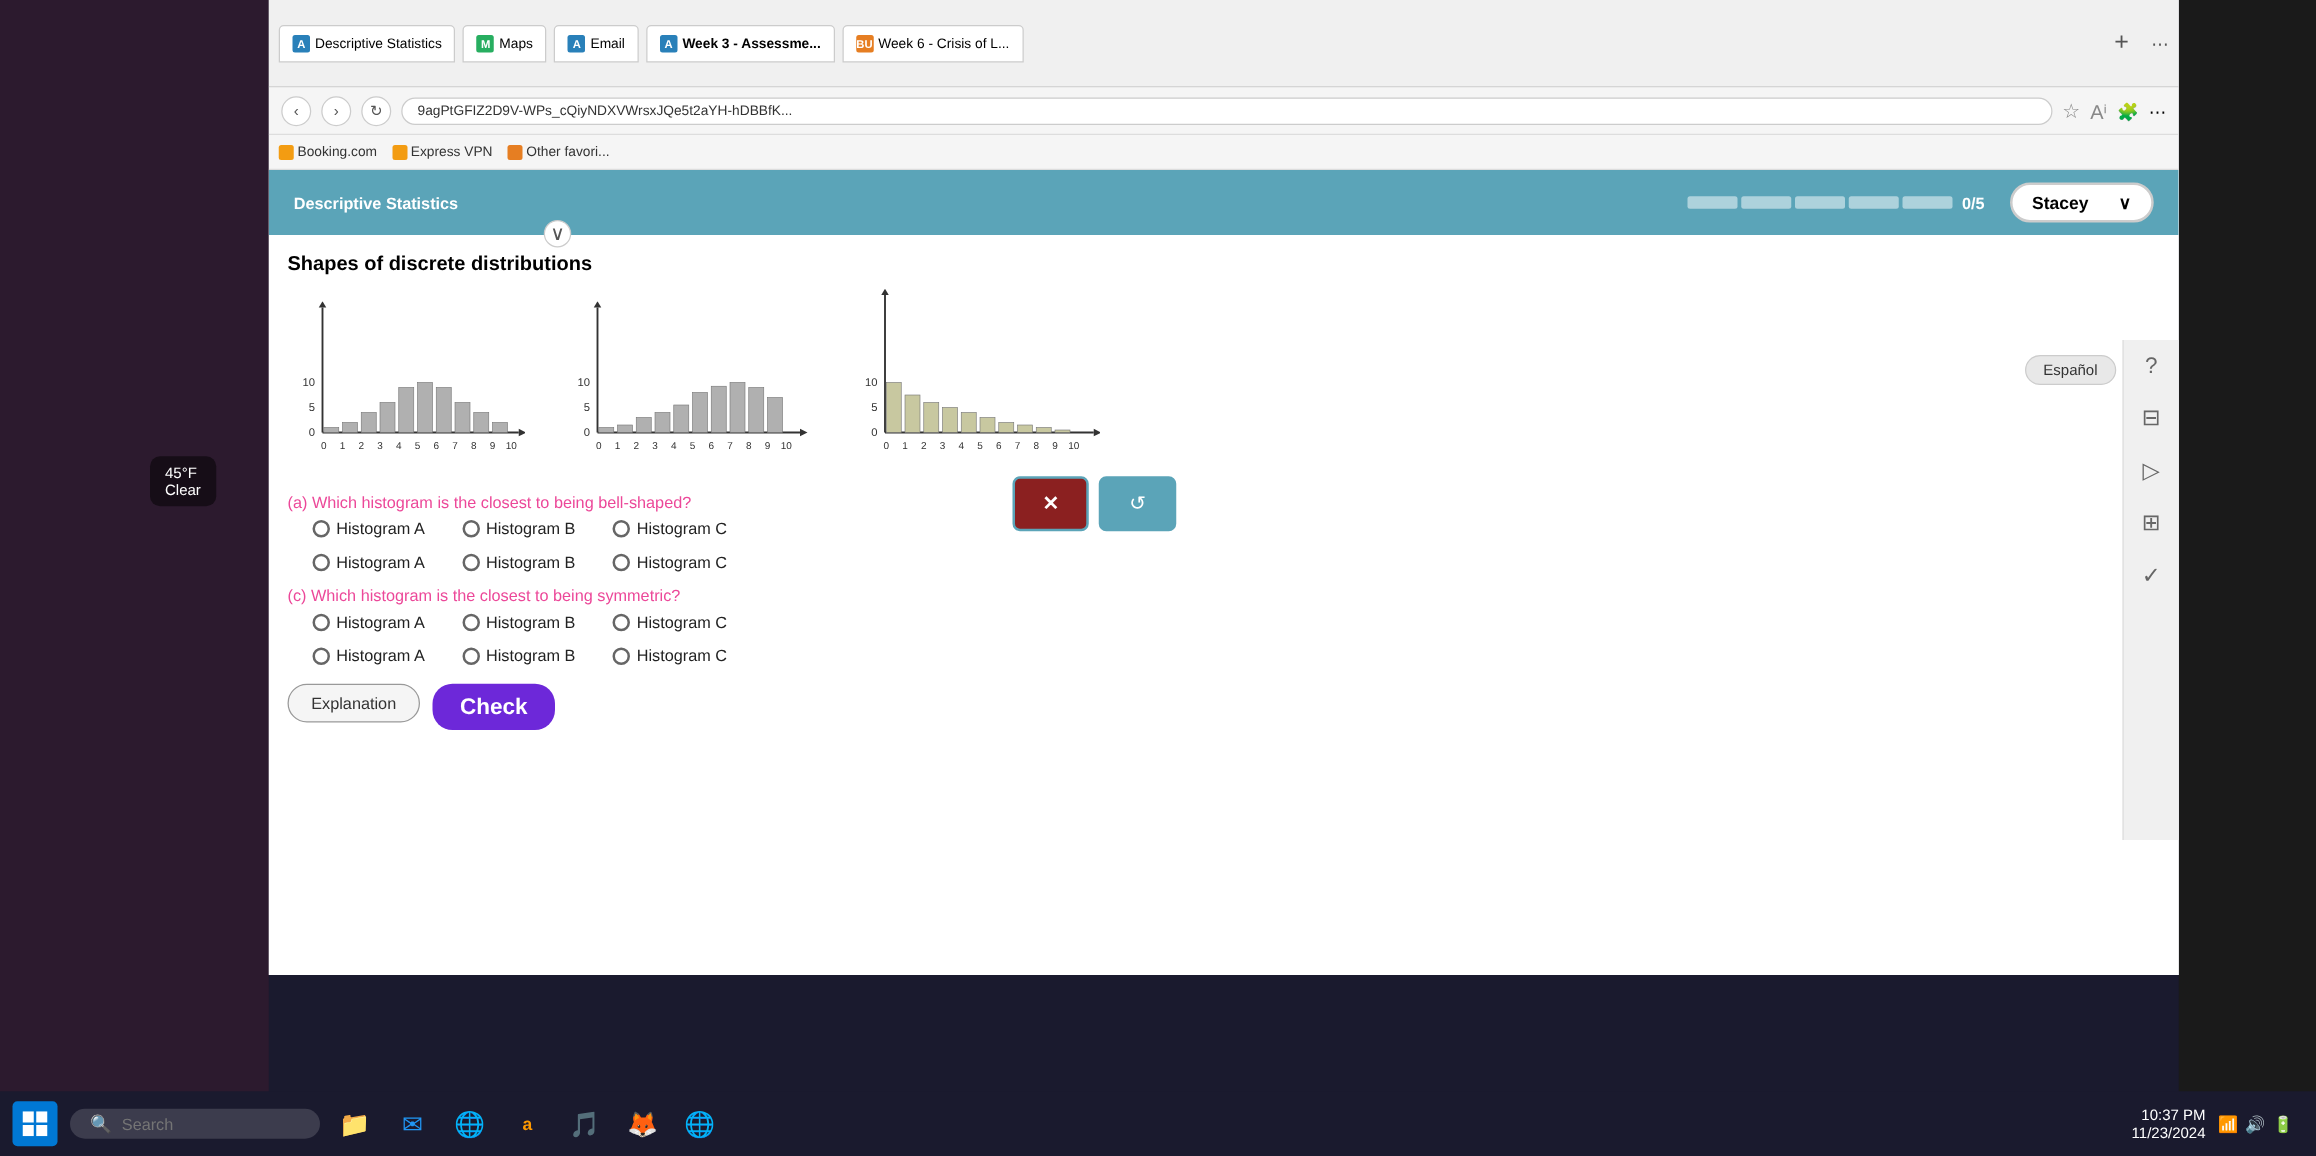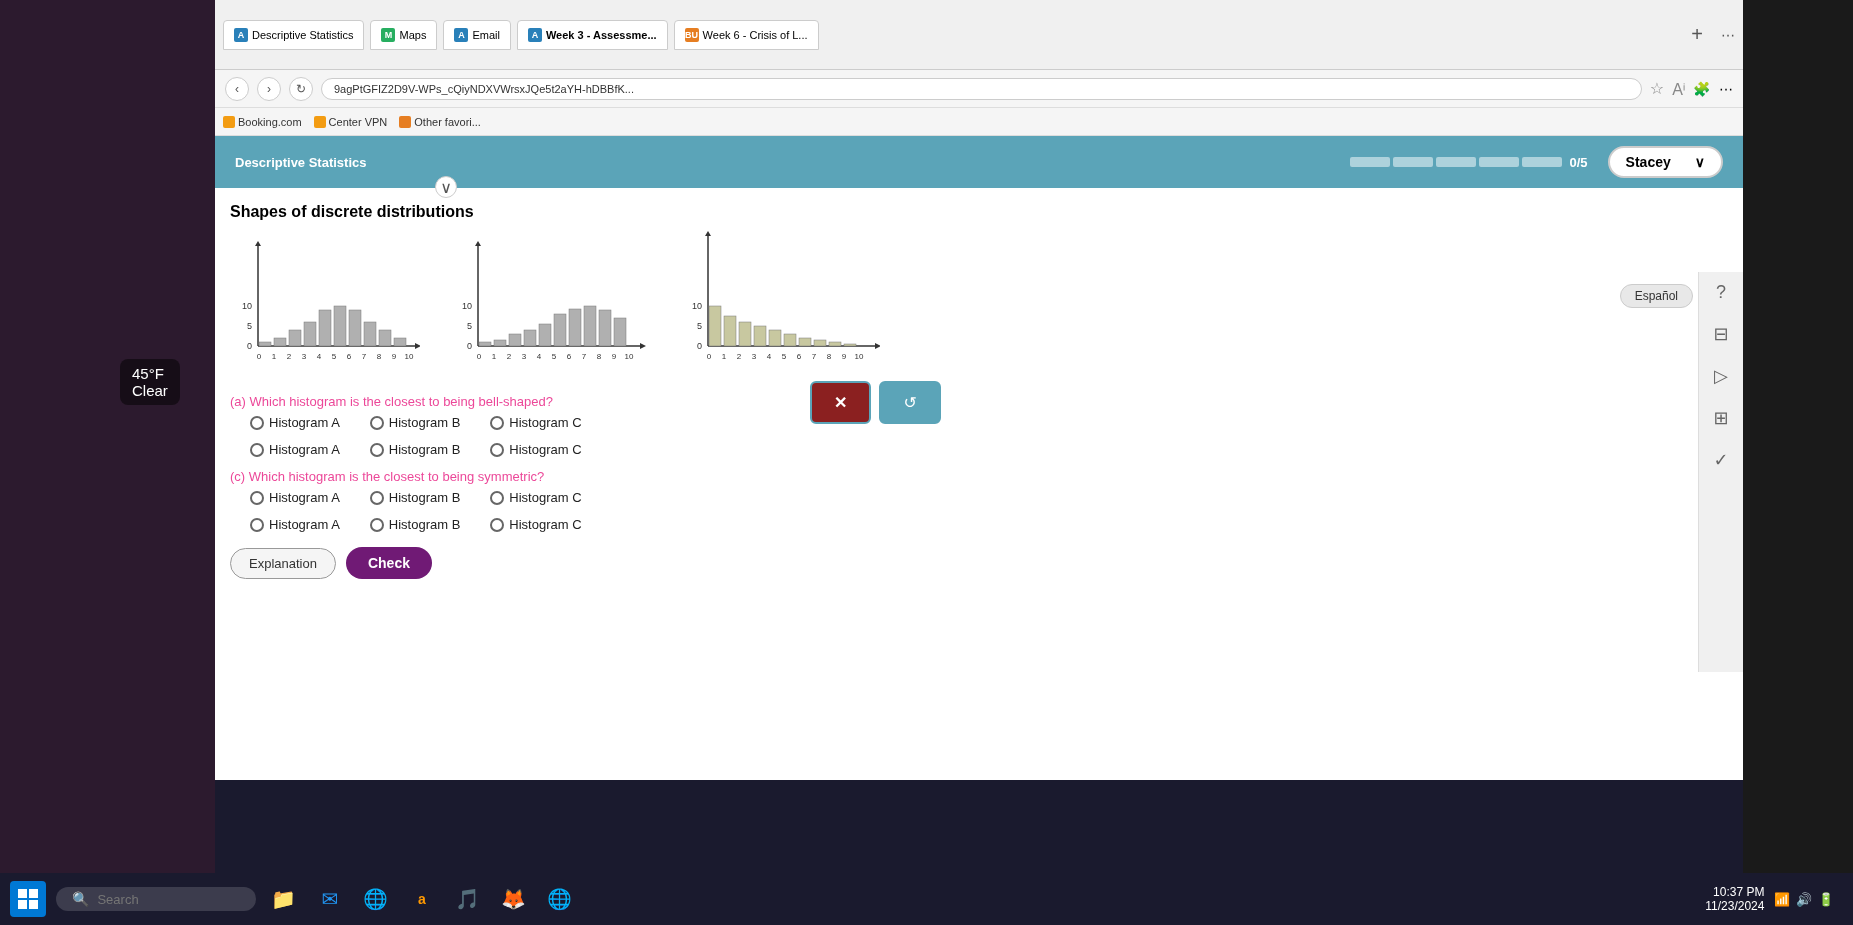--- a/index.html
+++ b/index.html
@@ -316,38 +316,38 @@
       padding: 10px 22px;
       font-size: 16px;
       cursor: pointer;
     }
 
     
     .bottom-buttons {
       display: flex;
       gap: 10px;
       margin-top: 15px;
-      align-items: center;
+      align-items: flex-start;
     }
     .explanation-btn {
       background: #f5f5f5;
       border: 1px solid #999;
       border-radius: 16px;
       padding: 7px 18px;
       font-size: 13px;
       cursor: pointer;
       color: #333;
     }
     .check-btn {
-      background: #701a75;
+      background: #6d28d9;
       color: #fff;
       border: none;
       border-radius: 16px;
       padding: 8px 22px;
-      font-size: 14px;
+      font-size: 18px;
       font-weight: bold;
       cursor: pointer;
     }
 
     
     .page-footer {
       position: absolute;
       bottom: 0;
       left: 215px;
       width: 1418px;
@@ -416,21 +416,21 @@
 
     
     .weather-widget {
       position: absolute;
       bottom: 520px;
       left: 120px;
       background: rgba(0,0,0,0.5);
       color: #fff;
       padding: 6px 12px;
       border-radius: 8px;
-      font-size: 15px;
+      font-size: 12px;
     }
 
     
     .collapse-arrow {
       position: absolute;
       top: 40px;
       left: 220px;
       font-size: 16px;
       color: #555;
       cursor: pointer;
@@ -490,21 +490,21 @@
     <span style="font-size:14px;cursor:pointer;">⋯</span>
   </div>
 
   <div class="bookmarks-bar">
     <div class="bookmark-item">
       <span class="bookmark-icon doc"></span>
       <span>Booking.com</span>
     </div>
     <div class="bookmark-item">
       <span class="bookmark-icon doc"></span>
-      <span>Center VPN</span>
+      <span>Express VPN</span>
     </div>
     <div class="bookmark-item">
       <span class="bookmark-icon orange"></span>
       <span>Other favori...</span>
     </div>
   </div>
 
   <div class="page-content">
 
     <div class="teal-header">

